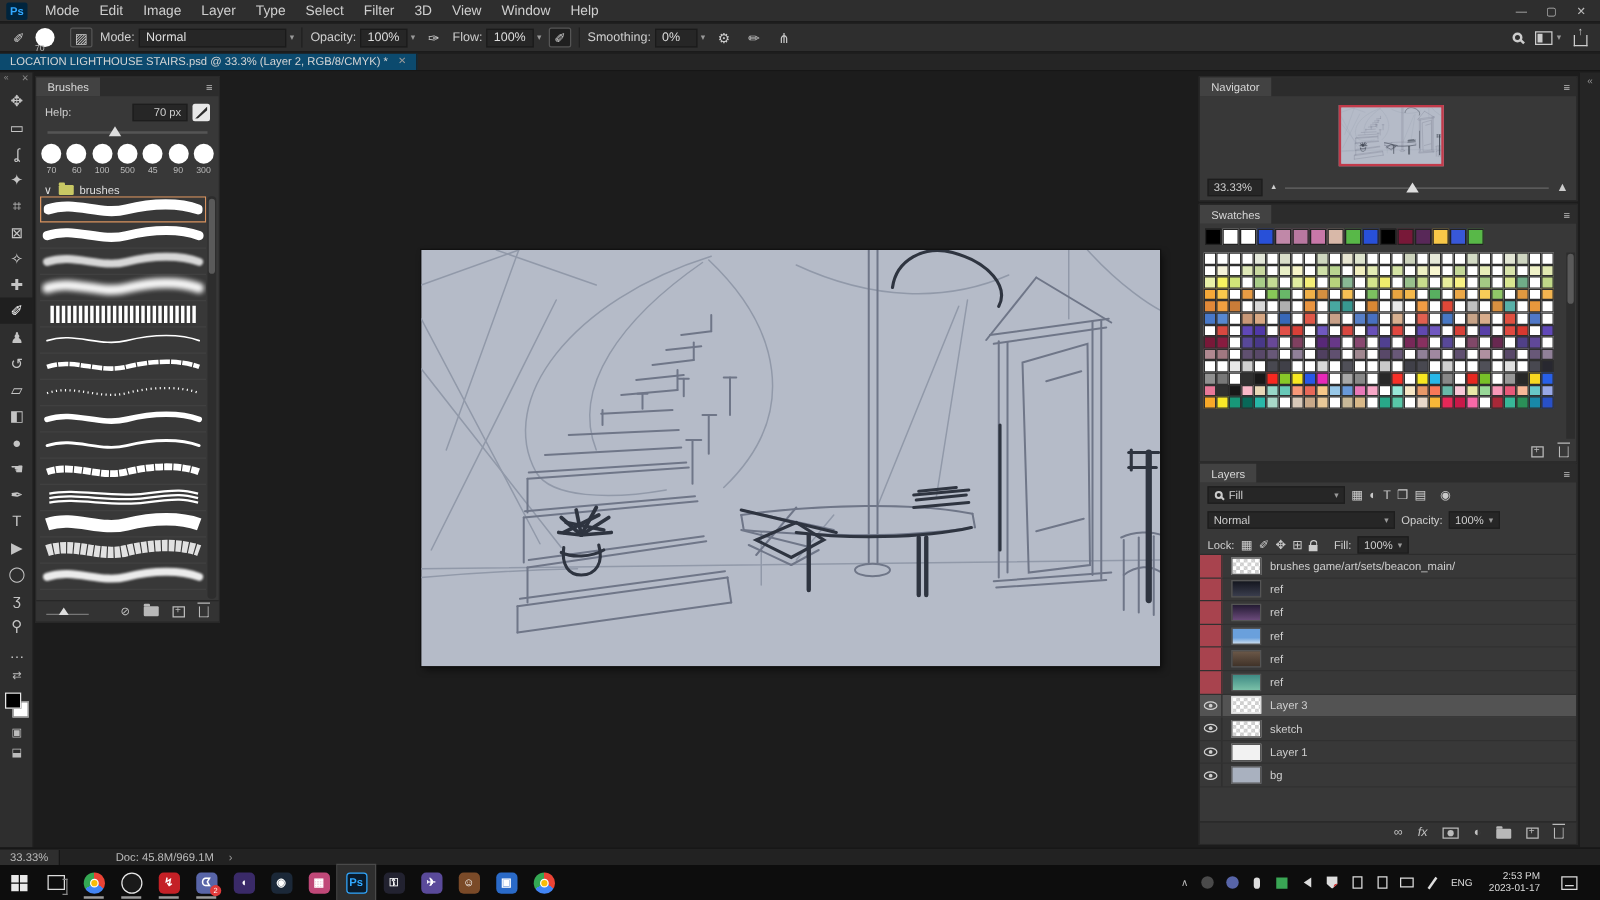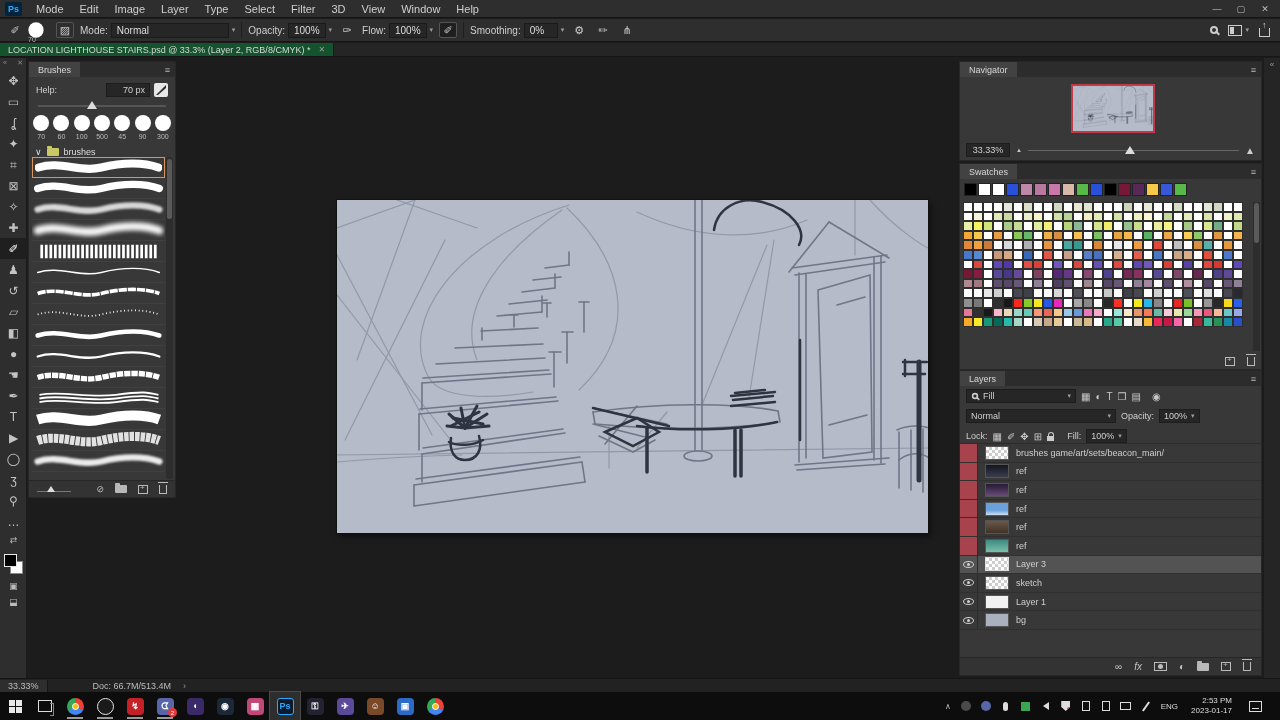--- a/index.html
+++ b/index.html
@@ -30,21 +30,21 @@
   #optionsbar .right { margin-left:auto; display:flex; align-items:center; gap:10px; padding-right:10px; }
   .ic-mag { width:8px; height:8px; border:2px solid #ccc; border-radius:50%; position:relative; display:inline-block; }
   .ic-mag::after { content:""; position:absolute; width:5px; height:2px; background:#ccc; transform:rotate(45deg); right:-4px; bottom:-2px; }
   .ic-ws { width:14px; height:11px; border:1px solid #ccc; position:relative; }
   .ic-ws::after { content:""; position:absolute; left:1px; top:1px; bottom:1px; width:4px; background:#ccc; }
   .ic-share { width:11px; height:9px; border:1px solid #ccc; border-top:none; position:relative; margin-top:4px; }
   .ic-share::after { content:"↑"; position:absolute; top:-8px; left:2px; font-size:9px; color:#ccc; }
 
   
   #tabbar { top:43px; height:14px; background:#252525; border-bottom:1px solid #161616; display:flex; z-index:28; }
-  #doctab { background:#14532d; color:#d6d6d6; font-size:9px; padding:1px 8px; display:flex; gap:8px; align-items:center; border-right:1px solid #1a1a1a; }
+  #doctab { background:#0c4a6e; color:#d6d6d6; font-size:9px; padding:1px 8px; display:flex; gap:8px; align-items:flex-start; border-right:1px solid #1a1a1a; }
   #doctab .close { color:#9a9a9a; font-size:8px; }
 
   
   #main { position:absolute; top:58px; left:0; right:0; bottom:42px; background:#1c1c1c; }
 
   
   #toolbar { position:absolute; left:0; top:0; width:27px; bottom:0; background:#2e2e2e; border-right:1px solid #1b1b1b; }
   #toolbar .dockhead { height:12px; font-size:7px; color:#888; display:flex; justify-content:space-between; padding:1px 3px; }
   .tool { width:27px; height:21px; display:flex; align-items:center; justify-content:center; font-size:12px; color:#c4c4c4; }
   .tool.selected { background:#1f1f1f; color:#fff; }
@@ -92,21 +92,21 @@
   .ic-new::after { content:"+"; position:absolute; top:-3px; left:1px; font-size:8px; color:#bbb; }
   .ic-mask { width:13px; height:9px; border:1px solid #bbb; position:relative; display:inline-block; }
   .ic-mask::after { content:""; position:absolute; left:3px; top:1px; width:5px; height:5px; border-radius:50%; background:#bbb; }
 
   
   #canvas-wrap { position:absolute; left:337px; top:142px; width:591px; height:333px; box-shadow:0 0 0 1px #111, 2px 3px 6px rgba(0,0,0,.6); }
   #canvas-wrap svg { display:block; }
 
   
   #right-strip { position:absolute; right:0; top:0; width:17px; bottom:0; background:#252525; border-left:1px solid #1b1b1b; font-size:8px; color:#999; text-align:center; padding-top:2px; }
-  #navigator-panel { right:18px; top:3px; width:303px; height:100px;text-align:center; }
+  #navigator-panel { right:18px; top:3px; width:303px; height:100px; }
   #nav-thumb { position:absolute; left:111px; top:22px; width:84px; height:49px; border:2px solid #c23a4a; background:#b5bbc8; }
   #nav-zoomrow { position:absolute; left:0; right:0; bottom:2px; height:16px; display:flex; align-items:center; font-size:9px; gap:6px; padding:0 6px; }
   #nav-zoom-val { background:#262626; border:1px solid #1d1d1d; padding:1px 4px; min-width:44px; }
   #nav-slider { flex:1; position:relative; height:12px; }
   #nav-slider .line { position:absolute; left:0; right:0; top:6px; height:1px; background:#666; }
   #nav-slider .th { position:absolute; left:46%; top:2px; width:0; height:0; border-left:5px solid transparent; border-right:5px solid transparent; border-bottom:8px solid #ddd; }
   .mtn { color:#ccc; }
 
   #swatches-panel { right:18px; top:105px; width:303px; height:207px; }
   #swatch-recent { display:flex; gap:1px; padding:4px 4px 3px 4px; }
@@ -1097,21 +1097,21 @@
       <span>◐</span>
       <span class="ic-folder gray"></span>
       <span class="ic-new"></span>
       <span class="ic-trash"></span>
     </div>
   </div>
 </div>
 
 <div id="statusbar">
   <span id="status-zoom">33.33%</span>
-  <span id="status-doc">Doc: 66.7M/513.4M</span>
+  <span id="status-doc">Doc: 45.8M/969.1M</span>
   <span id="status-arrow">›</span>
 </div>
 
 <div id="taskbar">
   <div id="tb-apps" style="display:flex;">
       <div class="tb-app">
         <div class="win-logo">
           <i></i>
           <i></i>
           <i></i>

